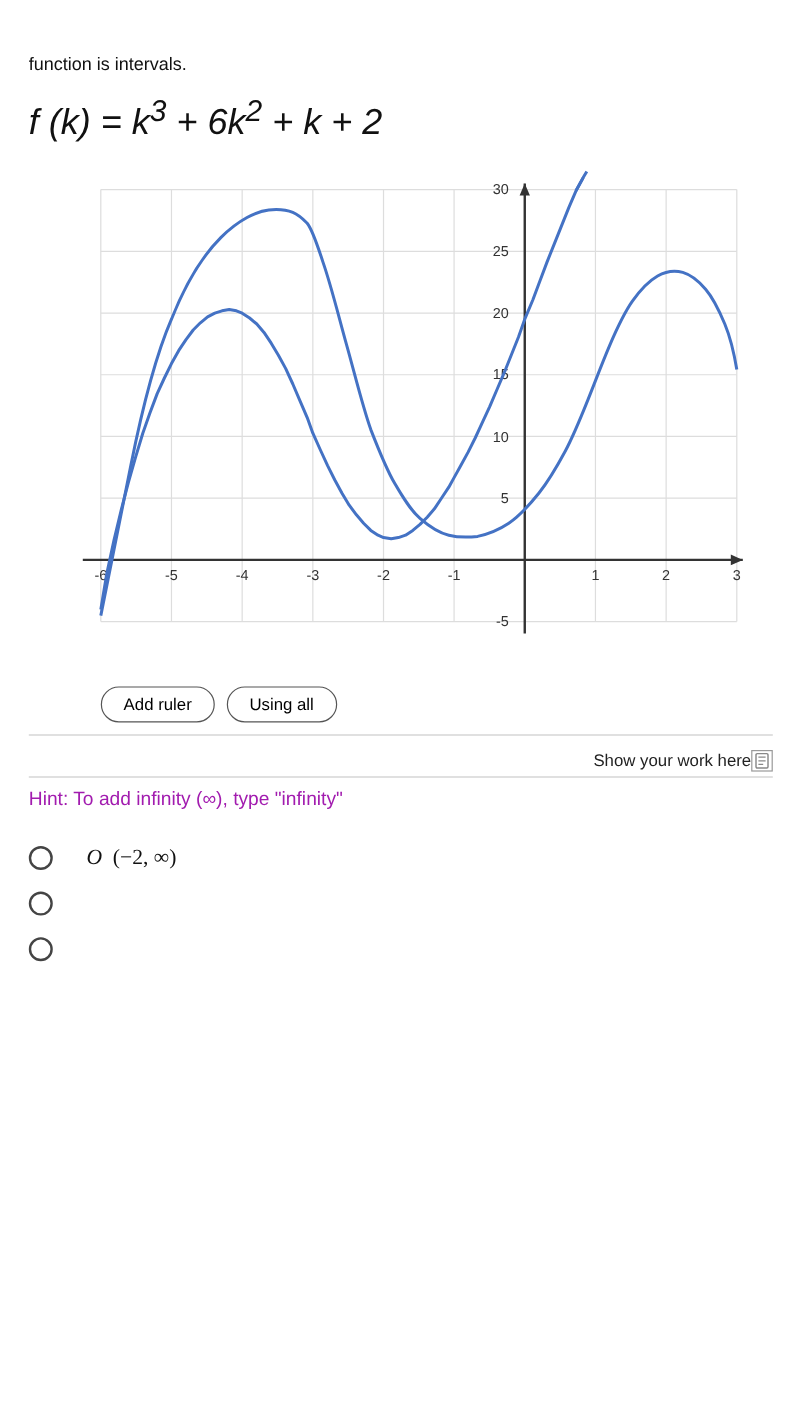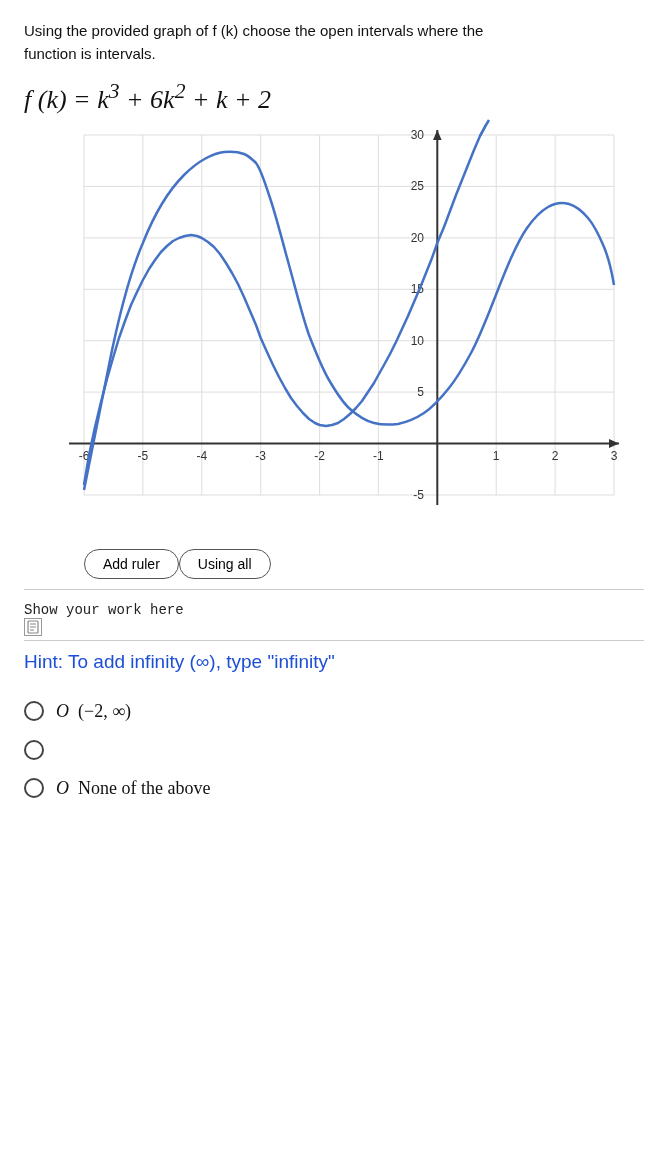--- a/index.html
+++ b/index.html
@@ -11,84 +11,85 @@
       padding: 20px 24px;
       color: #111;
     }
     .instruction {
       font-size: 15px;
       line-height: 1.5;
       margin-bottom: 14px;
       font-family: Arial, sans-serif;
     }
     .formula {
-      font-size: 26px;
-      font-family: Liberation Serif, serif;
+      font-size: 30px;
+      margin-bottom: 18px;
+      font-family: Liberation Sans, sans-serif;
       font-style: italic;
     }
     .graph-container {
       position: relative;
       width: 620px;
       height: 420px;
       margin-bottom: 14px;
     }
     svg.graph {
       width: 100%;
       height: 100%;
     }
     .btn-row {
       display: flex;
+      gap: 10px;
       margin-bottom: 0;
       padding-left: 60px;
       padding-bottom: 10px;
     }
     .graph-btn {
       border: 1.5px solid #555;
       background: #fff;
       border-radius: 20px;
       padding: 6px 18px;
       font-size: 14px;
       cursor: pointer;
       font-family: Arial, sans-serif;
     }
     .work-section {
       border-top: 1.5px solid #ccc;
       padding: 12px 0 4px 0;
-      font-family: Liberation Mono, monospace;
+      font-family: Liberation Sans, sans-serif;
       display: flex;
       align-items: flex-start;
       justify-content: flex-end;
-      flex-direction: column;
     }
     .work-label {
       font-size: 14px;
       color: #222;
     }
     .work-icon {
       width: 18px;
       height: 18px;
       border: 1.5px solid #999;
       display: flex;
       align-items: center;
       justify-content: center;
     }
     .hint {
       border-top: 1.5px solid #ccc;
       padding: 10px 0 18px 0;
-      font-size: 19px;
+      font-size: 16px;
       font-family: Arial, sans-serif;
-      color: #1d4ed8;
+      color: #a21caf;
     }
     .options-section {
       margin-top: 10px;
     }
     .option-item {
       display: flex;
       align-items: center;
-      gap: 12px;
+      gap: 28px;
       margin-bottom: 18px;
       font-size: 18px;
       font-family: 'Times New Roman', serif;
       cursor: pointer;
     }
     .radio-circle {
       width: 20px;
       height: 20px;
       border: 2px solid #444;
       border-radius: 50%;
@@ -96,21 +97,21 @@
       background: #fff;
     }
     .option-text {
       font-style: normal;
     }
   </style>
 </head>
 <body>
 
 <p class="instruction">
-  <span>Using the provided graph of f (k) choose the open intervals where the</span><br>
+  <br>
   <span>function is intervals.</span>
 </p>
 
 <div class="formula">
   <i>f</i> (<i>k</i>) = <i>k</i><sup>3</sup> + 6<i>k</i><sup>2</sup> + <i>k</i> + 2
 </div>
 
 <div class="graph-container">
   <svg class="graph" viewBox="0 0 620 400">
 
@@ -300,18 +301,15 @@
   </div>
 
   <div class="option-item">
     <div class="radio-circle"></div>
   </div>
 
 
 
   <div class="option-item">
     <div class="radio-circle"></div>
-    <span class="option-text">
-      <i>O</i> &nbsp;None of the above
-    </span>
   </div>
 
 </div>
 
 </body></html>

